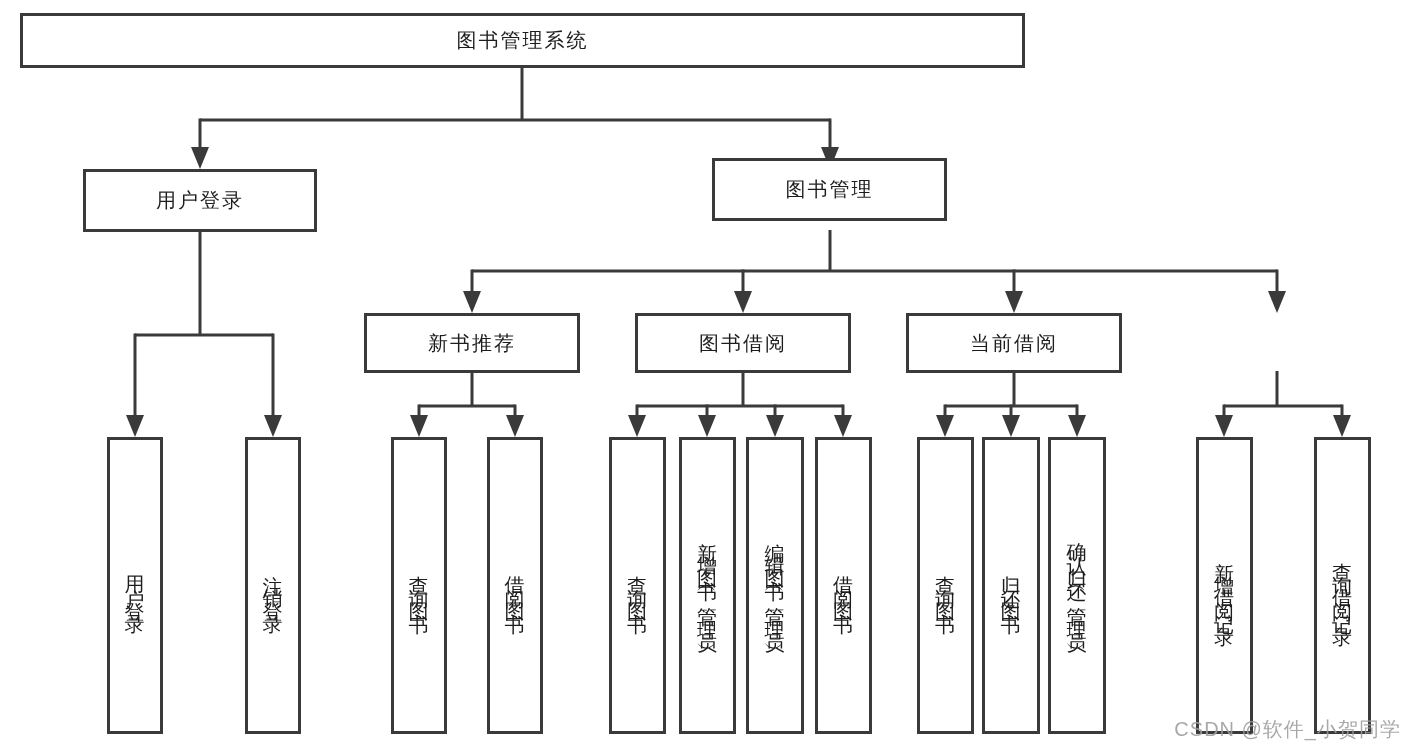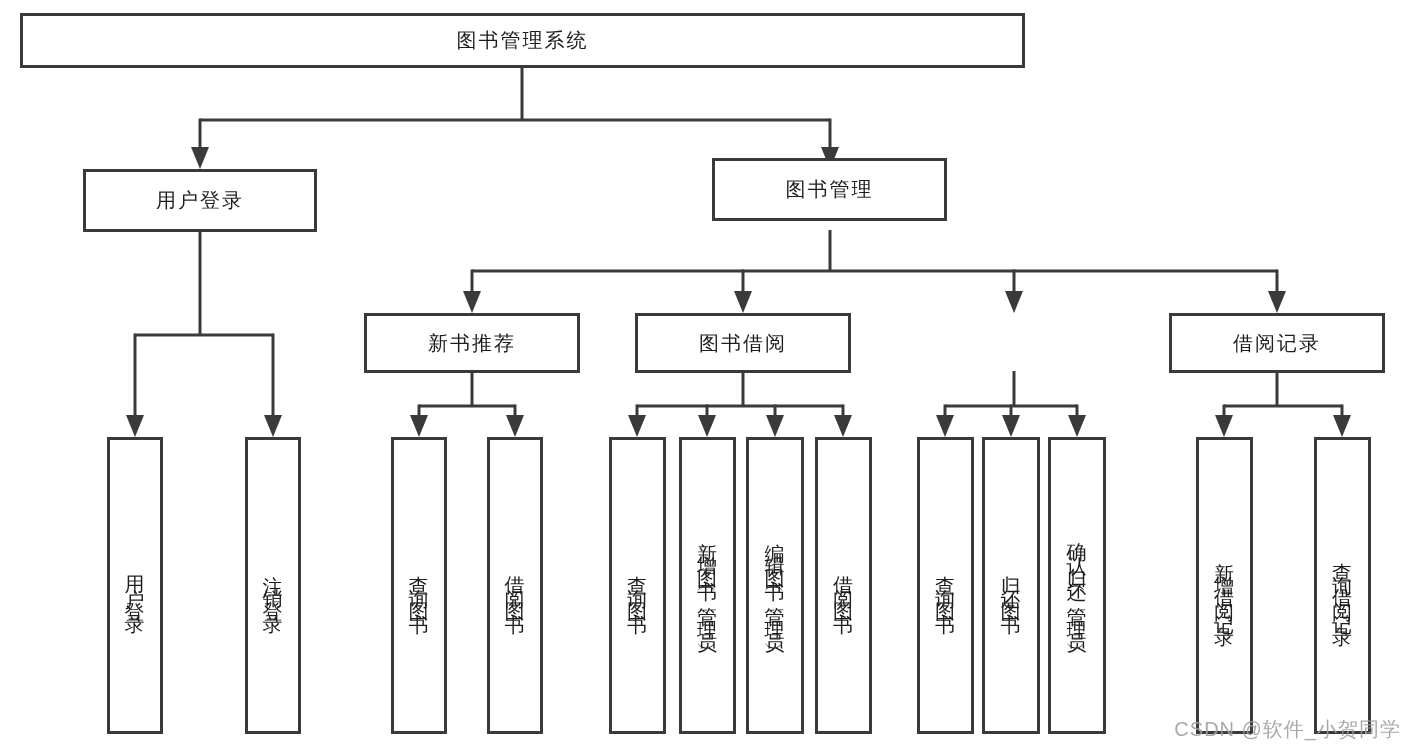--- a/index.html
+++ b/index.html
@@ -121,21 +121,21 @@
     </g>
   </svg>
 
   <div class="box" style="left:20px;top:13px;width:1005px;height:55px">图书管理系统</div>
 
   <div class="box" style="left:83px;top:169px;width:234px;height:63px">用户登录</div>
   <div class="box" style="left:712px;top:158px;width:235px;height:63px">图书管理</div>
 
   <div class="box" style="left:635px;top:313px;width:216px;height:60px">图书借阅</div>
   <div class="box" style="left:364px;top:313px;width:216px;height:60px">新书推荐</div>
-  <div class="box" style="left:1169px;top:313px;width:216px;height:60px">借阅记录</div>
+  <div class="box" style="left:906px;top:313px;width:216px;height:60px">当前借阅</div>
 
   <div class="box v" style="left:107px;top:437px;width:56px;height:297px">用户登录</div>
   <div class="box v" style="left:245px;top:437px;width:56px;height:297px">注销登录</div>
 
   <div class="box v" style="left:391px;top:437px;width:56px;height:297px">查询图书</div>
   <div class="box v" style="left:487px;top:437px;width:56px;height:297px">借阅图书</div>
 
   <div class="box v" style="left:609px;top:437px;width:57px;height:297px">查询图书</div>
   <div class="box v" style="left:679px;top:437px;width:57px;height:297px">新增图书（管理员）</div>
   <div class="box v" style="left:746px;top:437px;width:58px;height:297px">编辑图书（管理员）</div>

